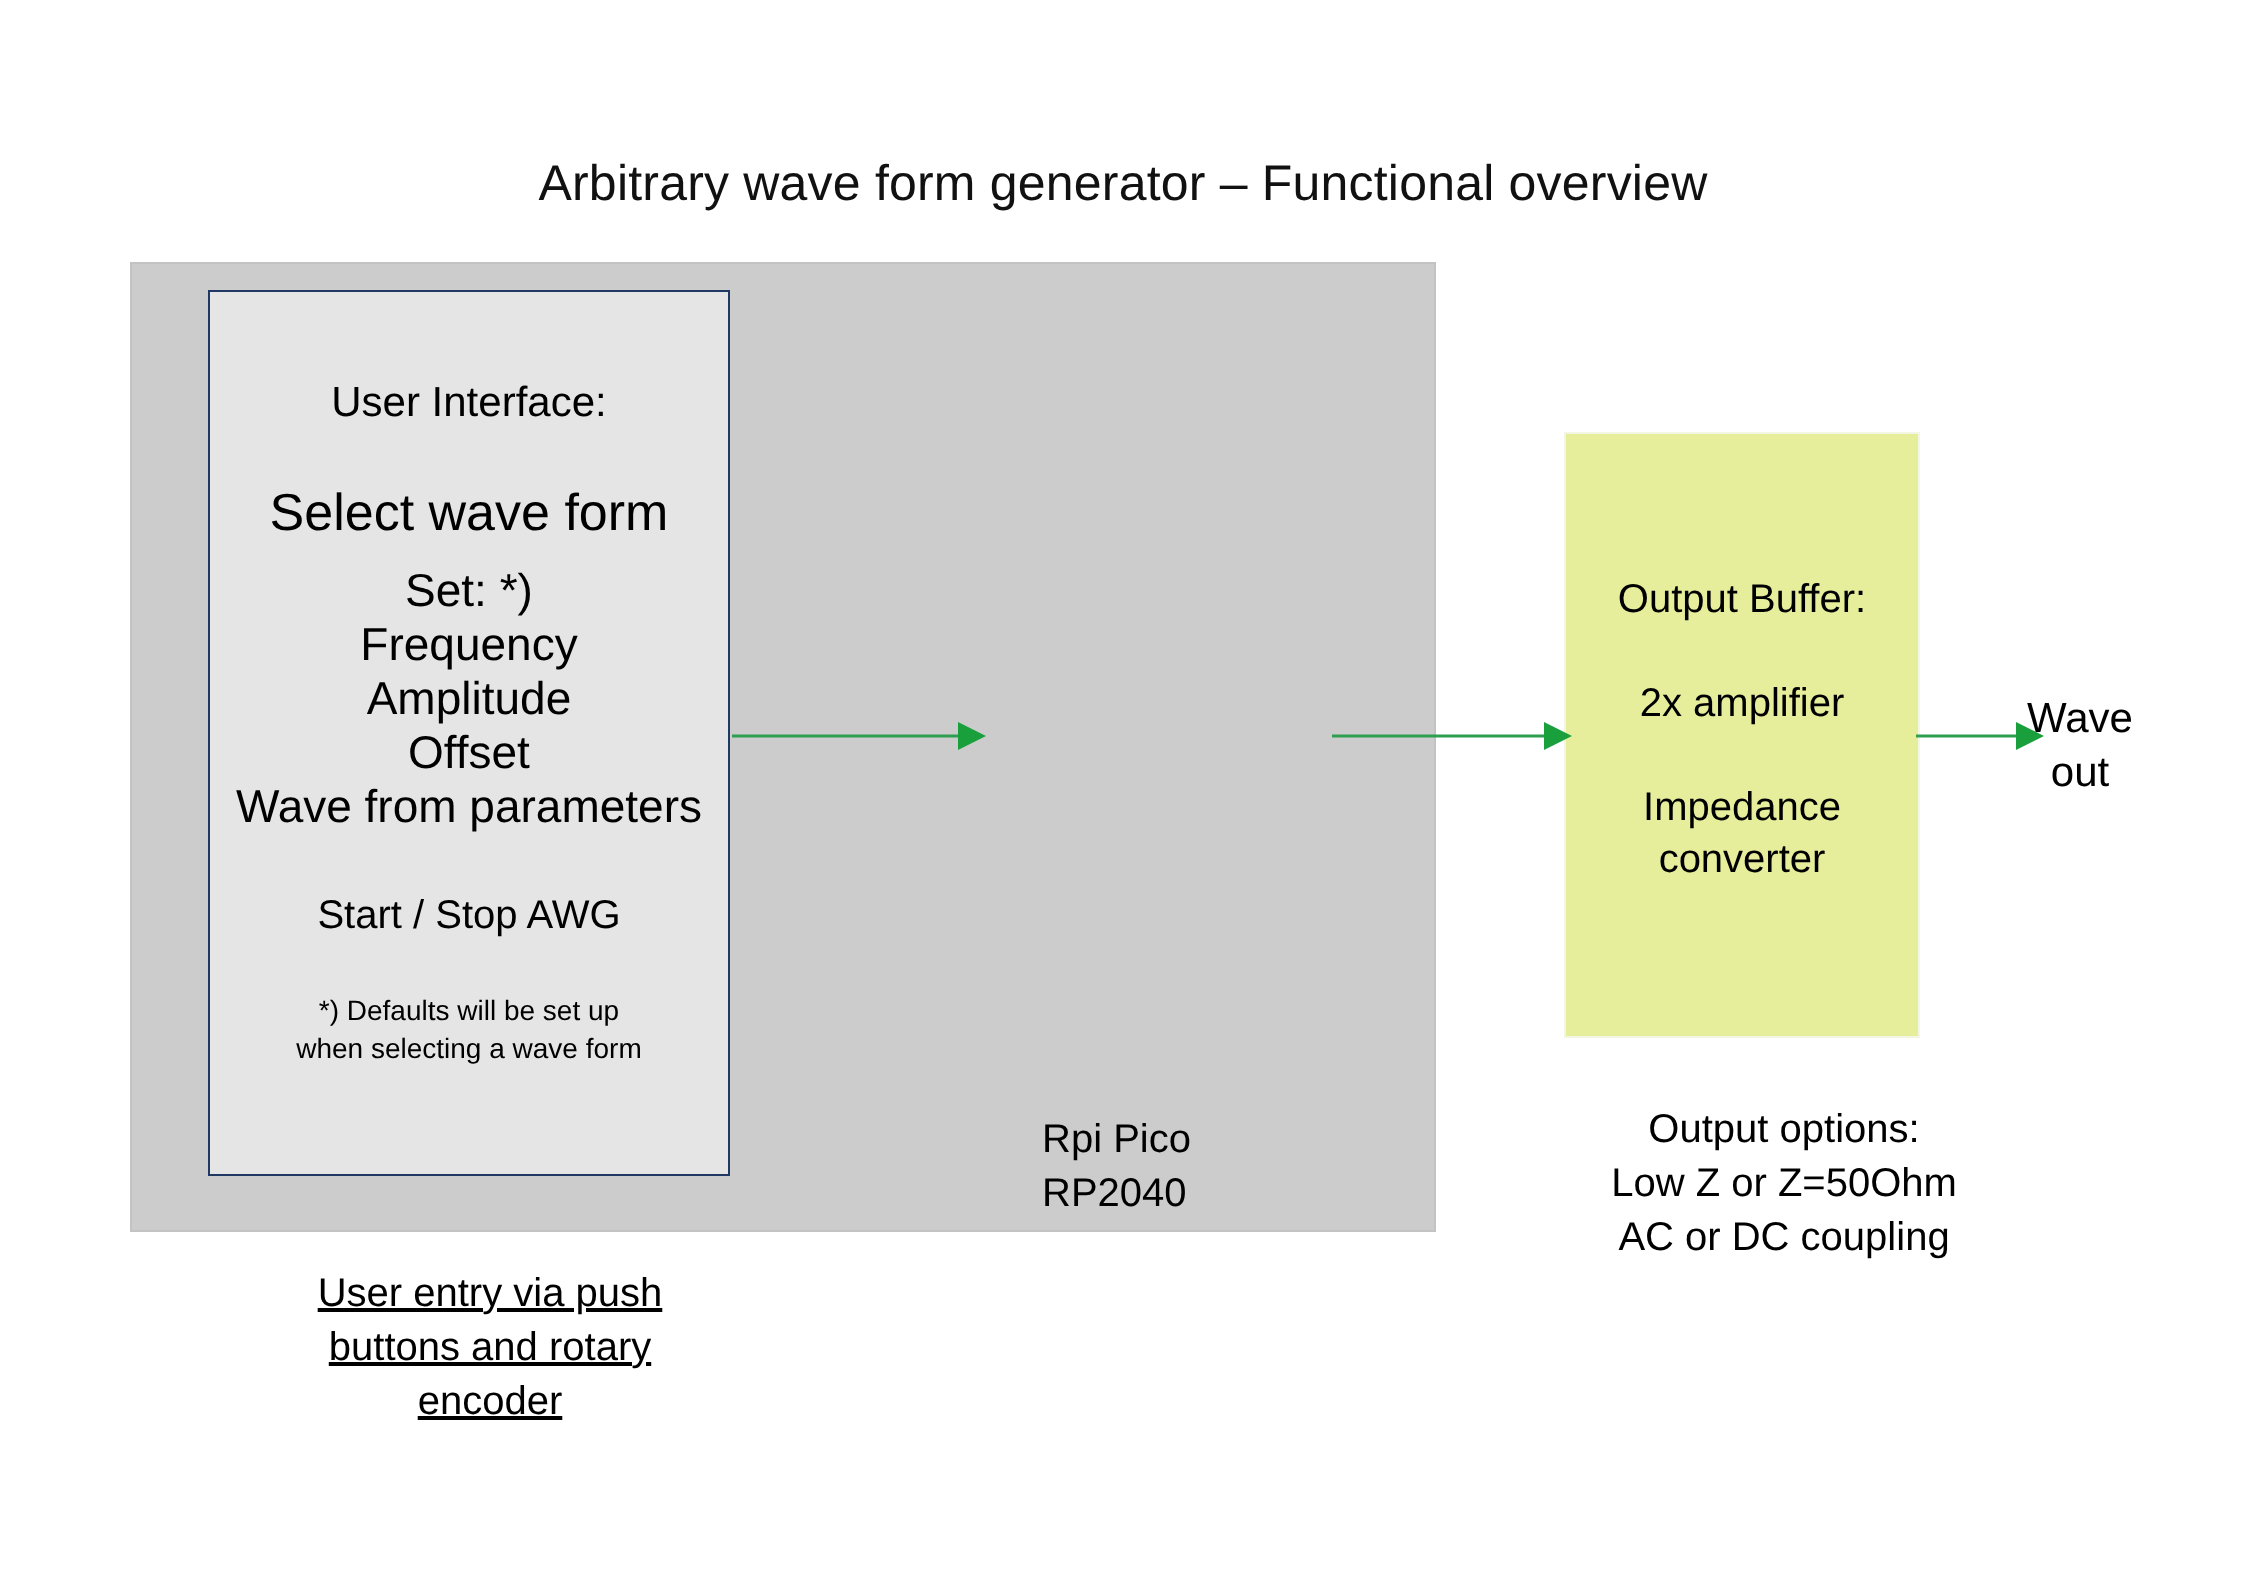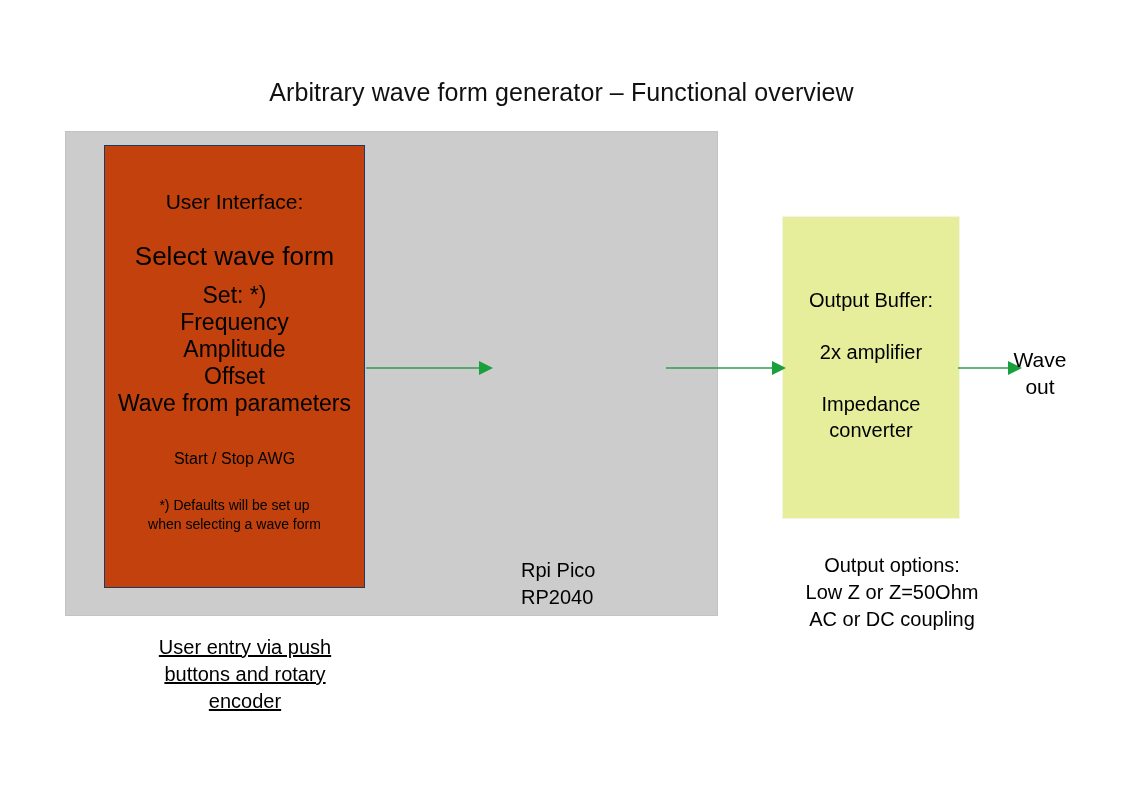--- a/index.html
+++ b/index.html
@@ -50,21 +50,21 @@
     box-sizing: border-box;
   }
 
   
   .blue-box {
     position: absolute;
     left: 104px;
     top: 129px;
     width: 261px;
     height: 443px;
-    background: #c2410c;
+    background: #e5e5e5;
     border: 1px solid #1f3864;
     box-sizing: border-box;
     display: flex;
     flex-direction: column;
     align-items: center;
   }
   .blue-box .b-heading {
     margin-top: 42px;
     font-size: 21px;
     line-height: 27px;
@@ -80,21 +80,21 @@
   }
   .blue-box .b-setblock {
     margin-top: 12px;
     font-size: 23px;
     line-height: 27px;
     text-align: center;
     white-space: pre-line;
   }
   .blue-box .b-startstop {
     margin-top: 28px;
-    font-size: 16px;
+    font-size: 20px;
     line-height: 27px;
     text-align: center;
     white-space: pre;
   }
   .blue-box .b-footnote {
     margin-top: 24px;
     font-size: 14px;
     line-height: 19px;
     text-align: center;
     white-space: pre-line;

